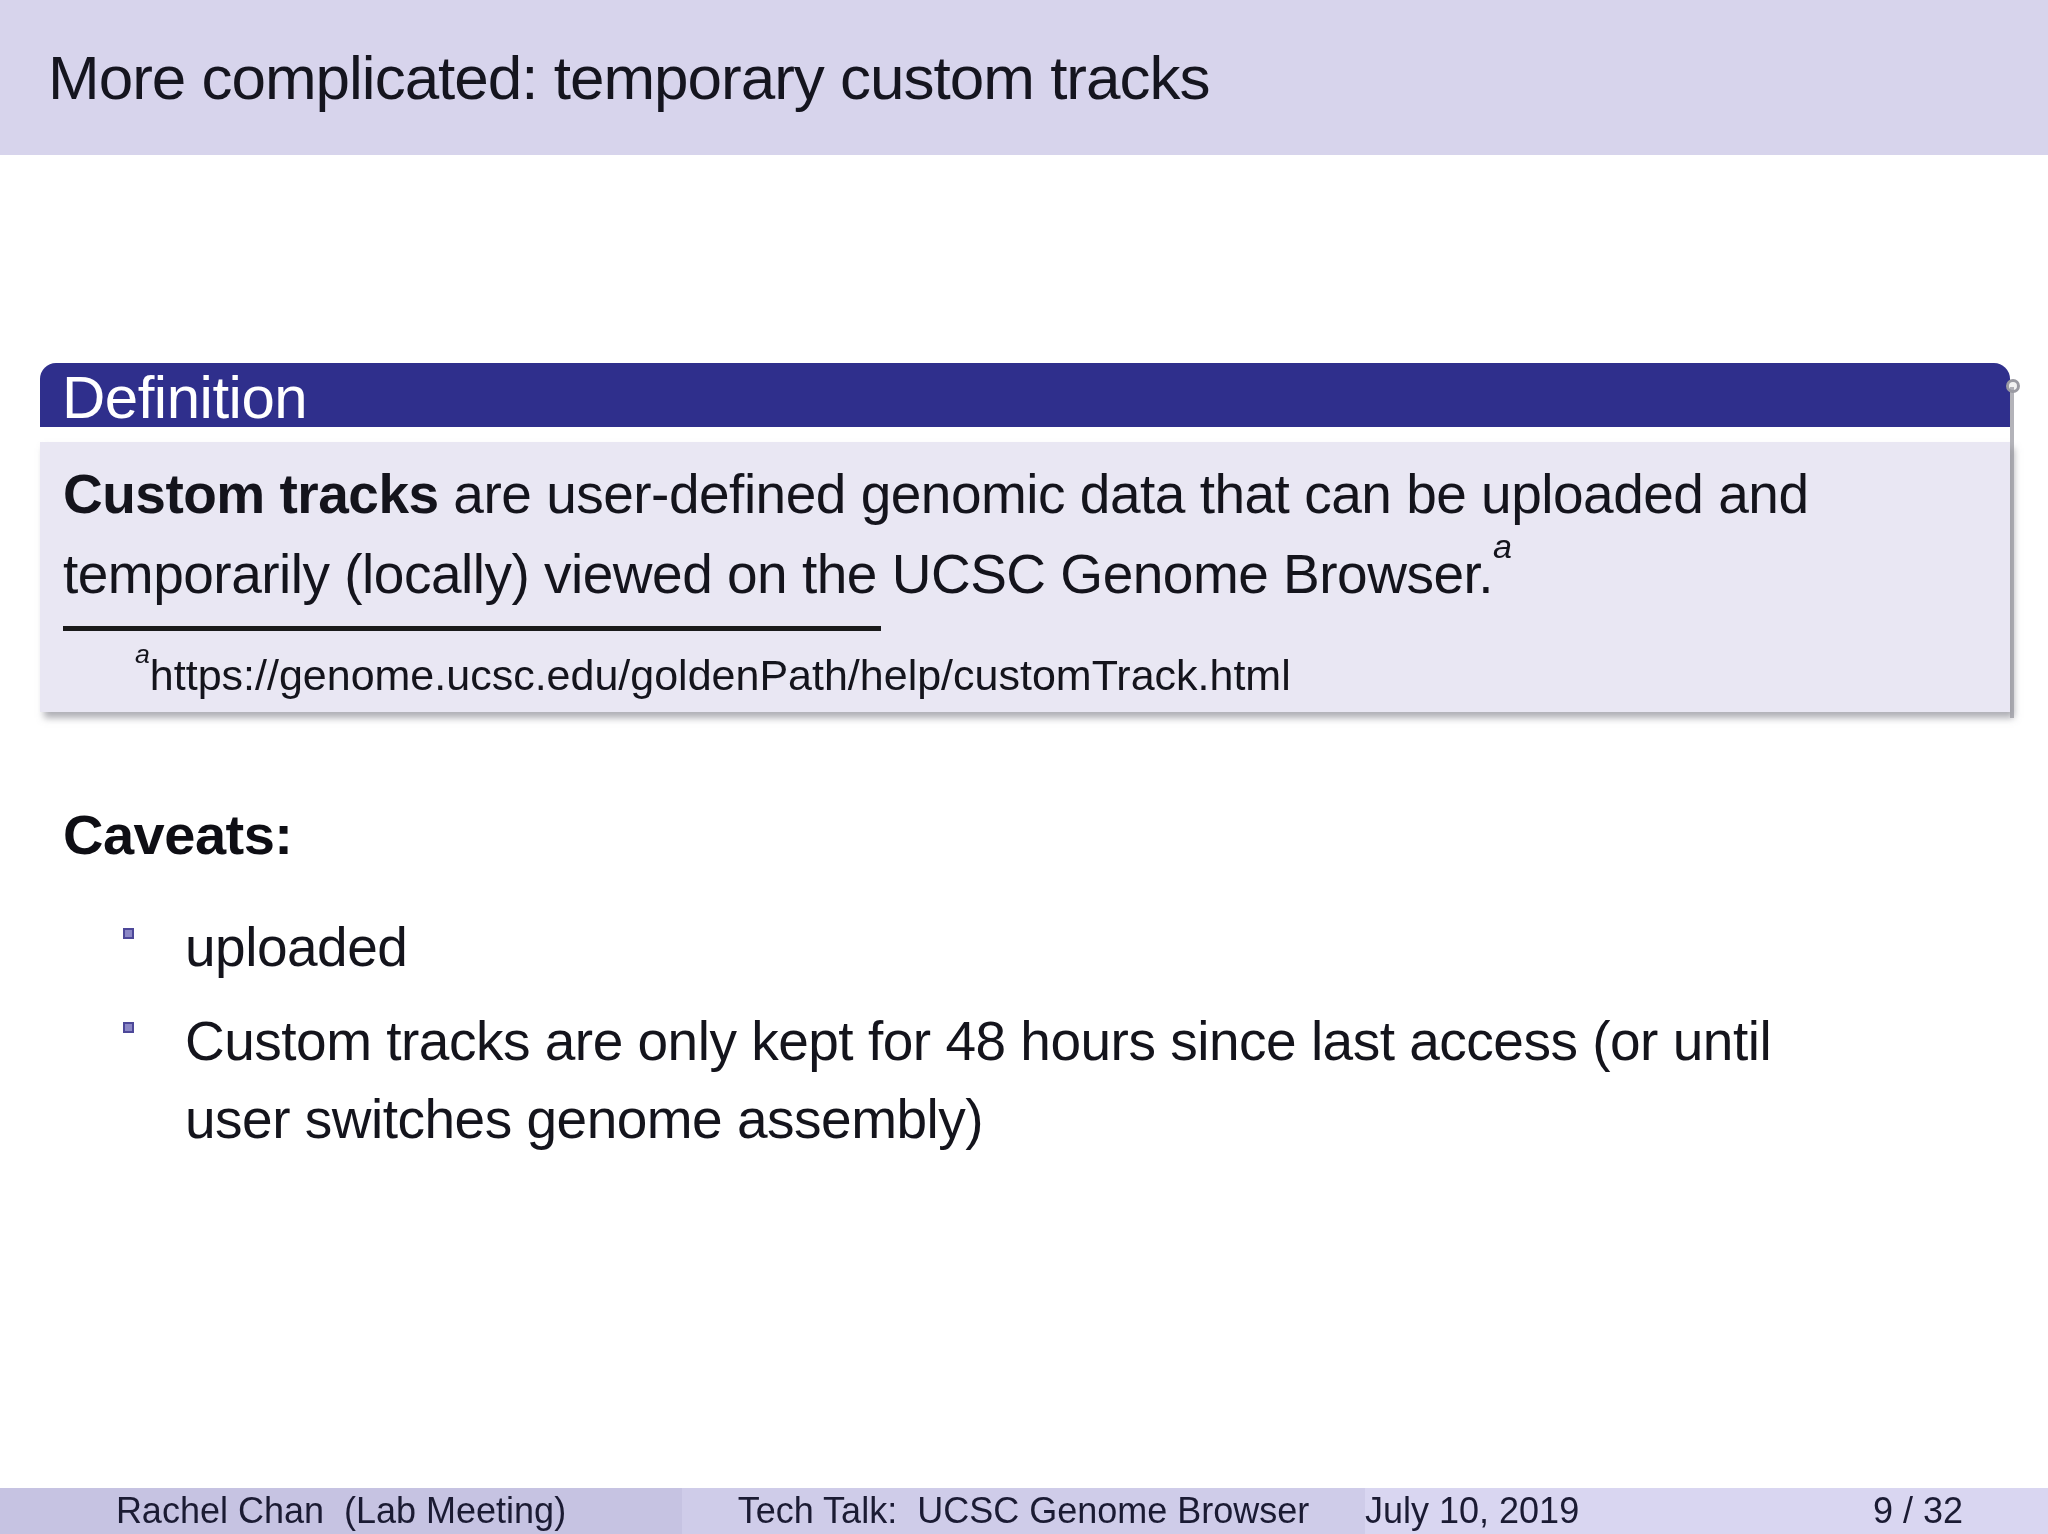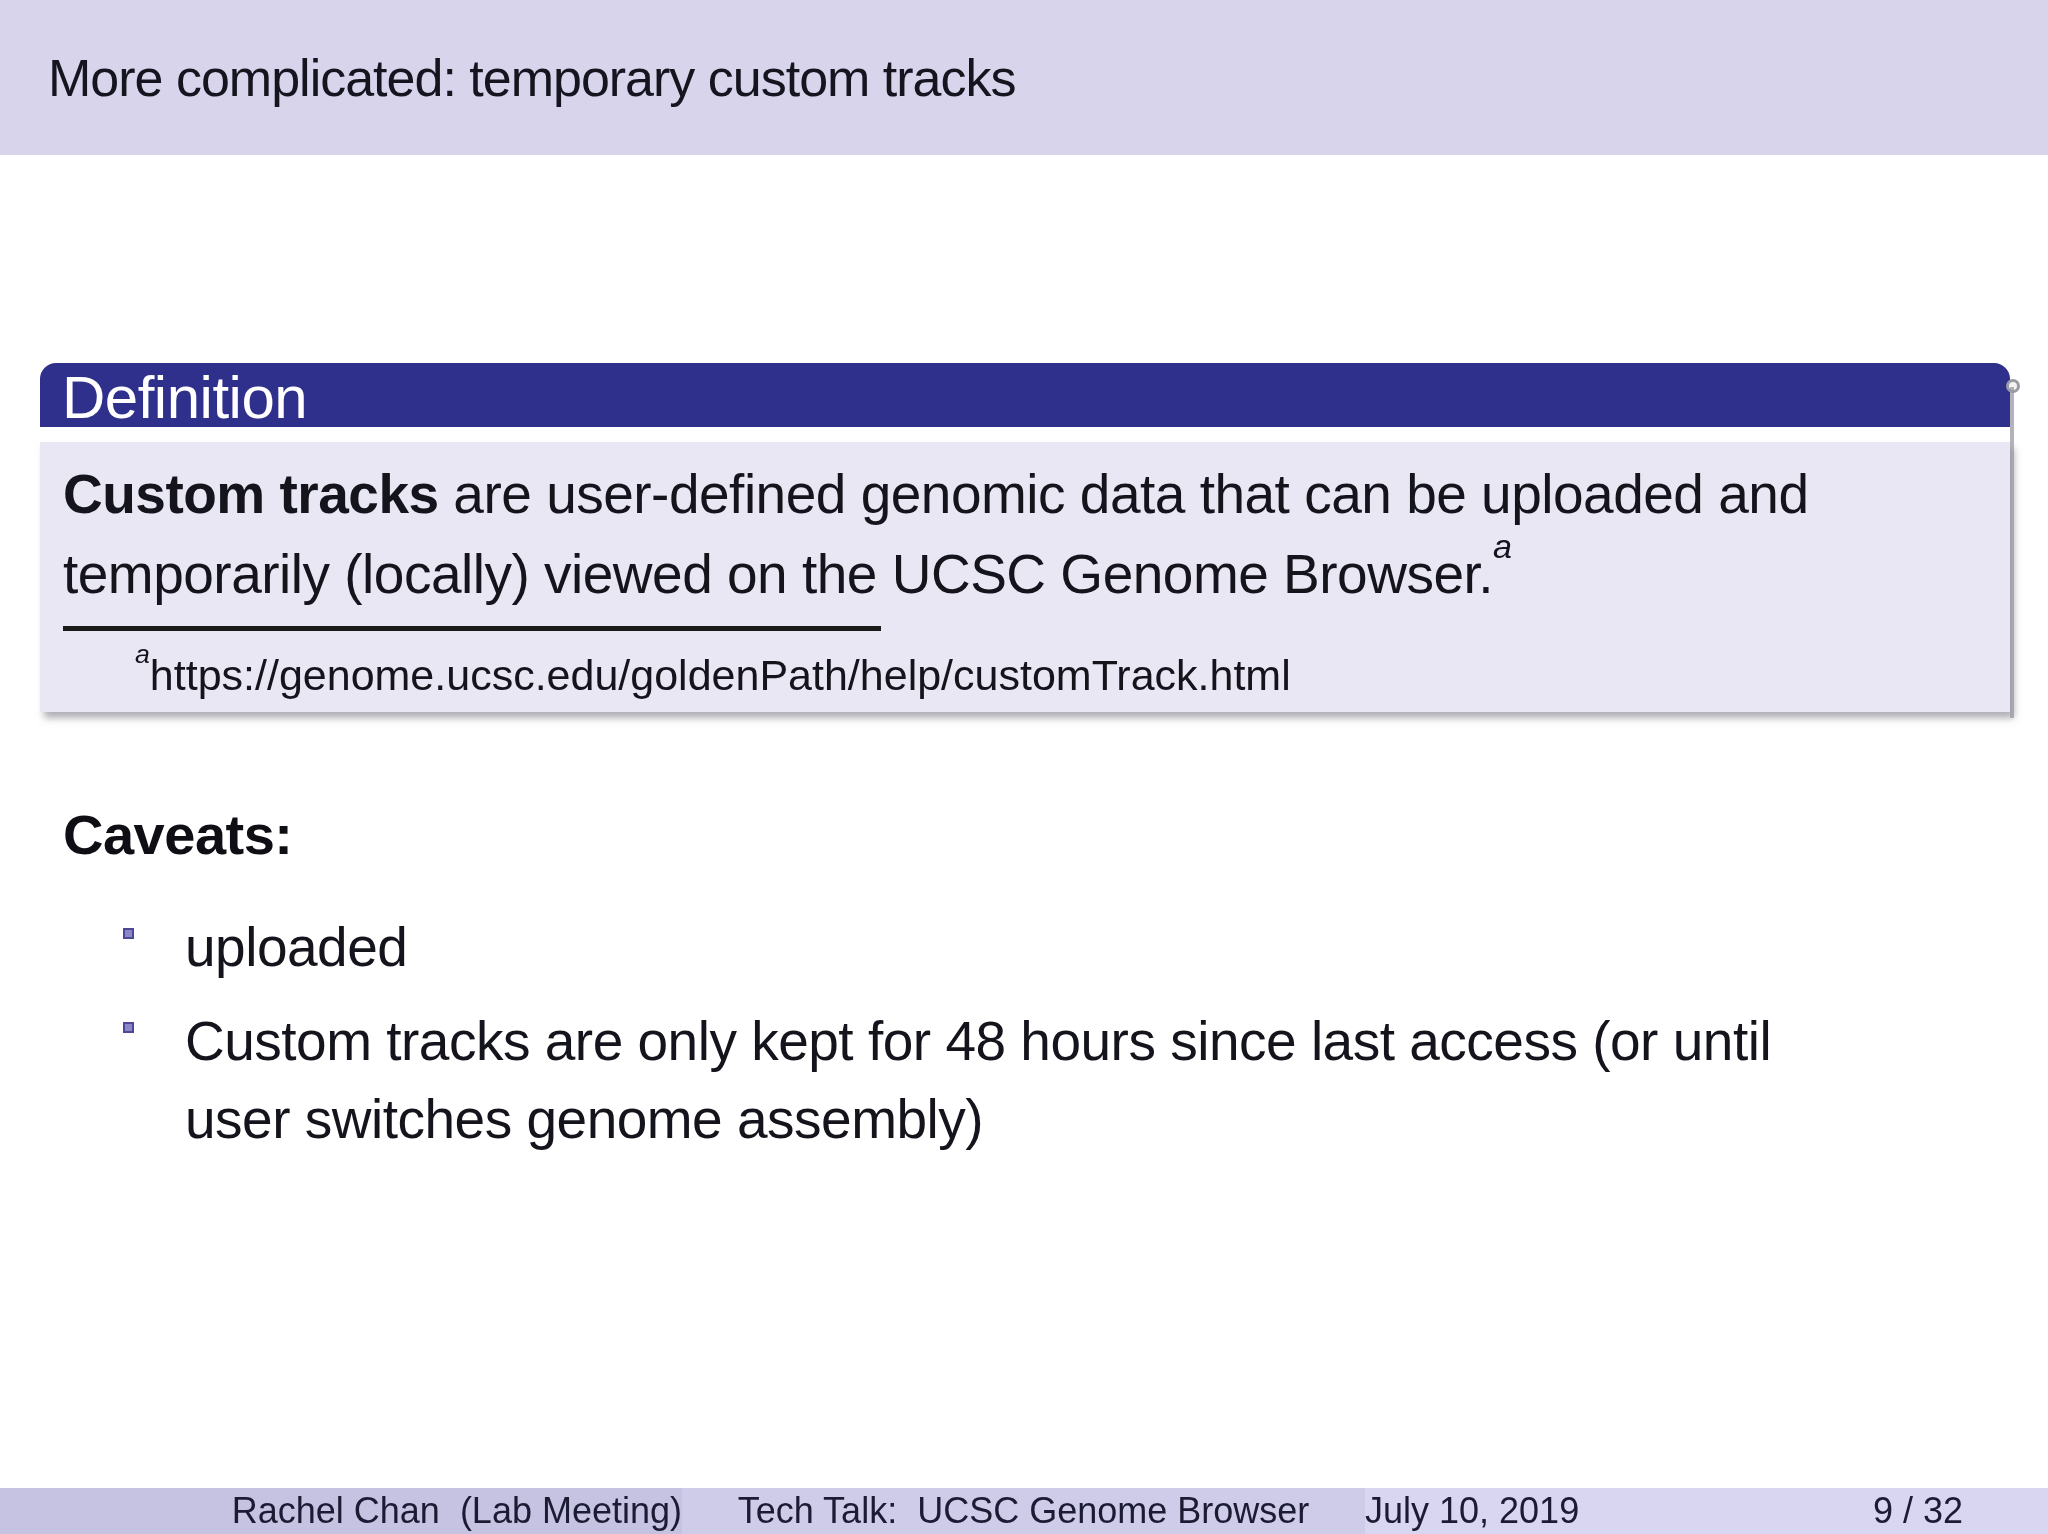--- a/index.html
+++ b/index.html
@@ -12,21 +12,21 @@
     overflow:hidden;
   }
   
   .frametitle{
     position:absolute;left:0;top:0;width:2048px;height:155px;
     background:#d7d4ec;
     display:flex;align-items:center;
   }
   .frametitle h1{
     margin:0 0 0 48px;
-    font-size:52px;font-weight:400;
+    font-size:62px;font-weight:400;
     letter-spacing:-1px;
     color:#15151f;
   }
   
   .block{position:absolute;left:40px;top:363px;width:1970px;}
   .block::after{ 
     content:"";position:absolute;right:-4px;top:24px;bottom:-6px;width:4px;
     background:#9a9aa2;opacity:.75;
   }
   .block-title{
@@ -84,21 +84,21 @@
     background:#8b87c6;border:2px solid #4d4899;
   }
   .caveat-line{display:block;white-space:pre;}
   
   .footline{
     position:absolute;left:0;top:1488px;width:2048px;height:46px;
     display:flex;font-size:36px;color:#1b1b33;
   }
   .fbox{height:46px;display:flex;align-items:center;justify-content:center;}
   .fbox span{white-space:pre;}
-  .fbox-author{width:682px;background:#c6c3e2;justify-content:flex-end;}
+  .fbox-author{width:682px;background:#c6c3e2;}
   .fbox-talk{width:683px;background:#cfcce9;}
   .fbox-date{width:683px;background:#d9d6f1;position:relative;}
   .fbox-date .date{position:absolute;left:0;right:0;text-align:left;}
   .fbox-date .page{position:absolute;right:85px;}
 </style>
 </head>
 <body>
 
 <div class="slide">
 

